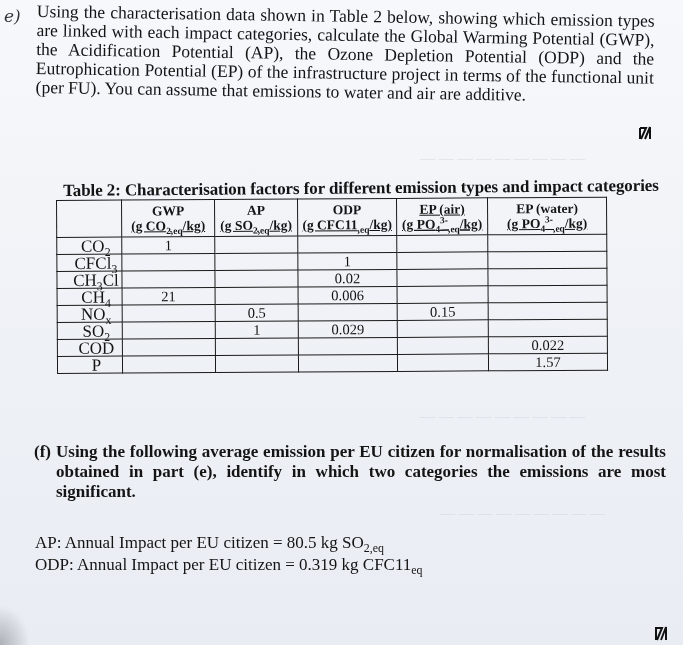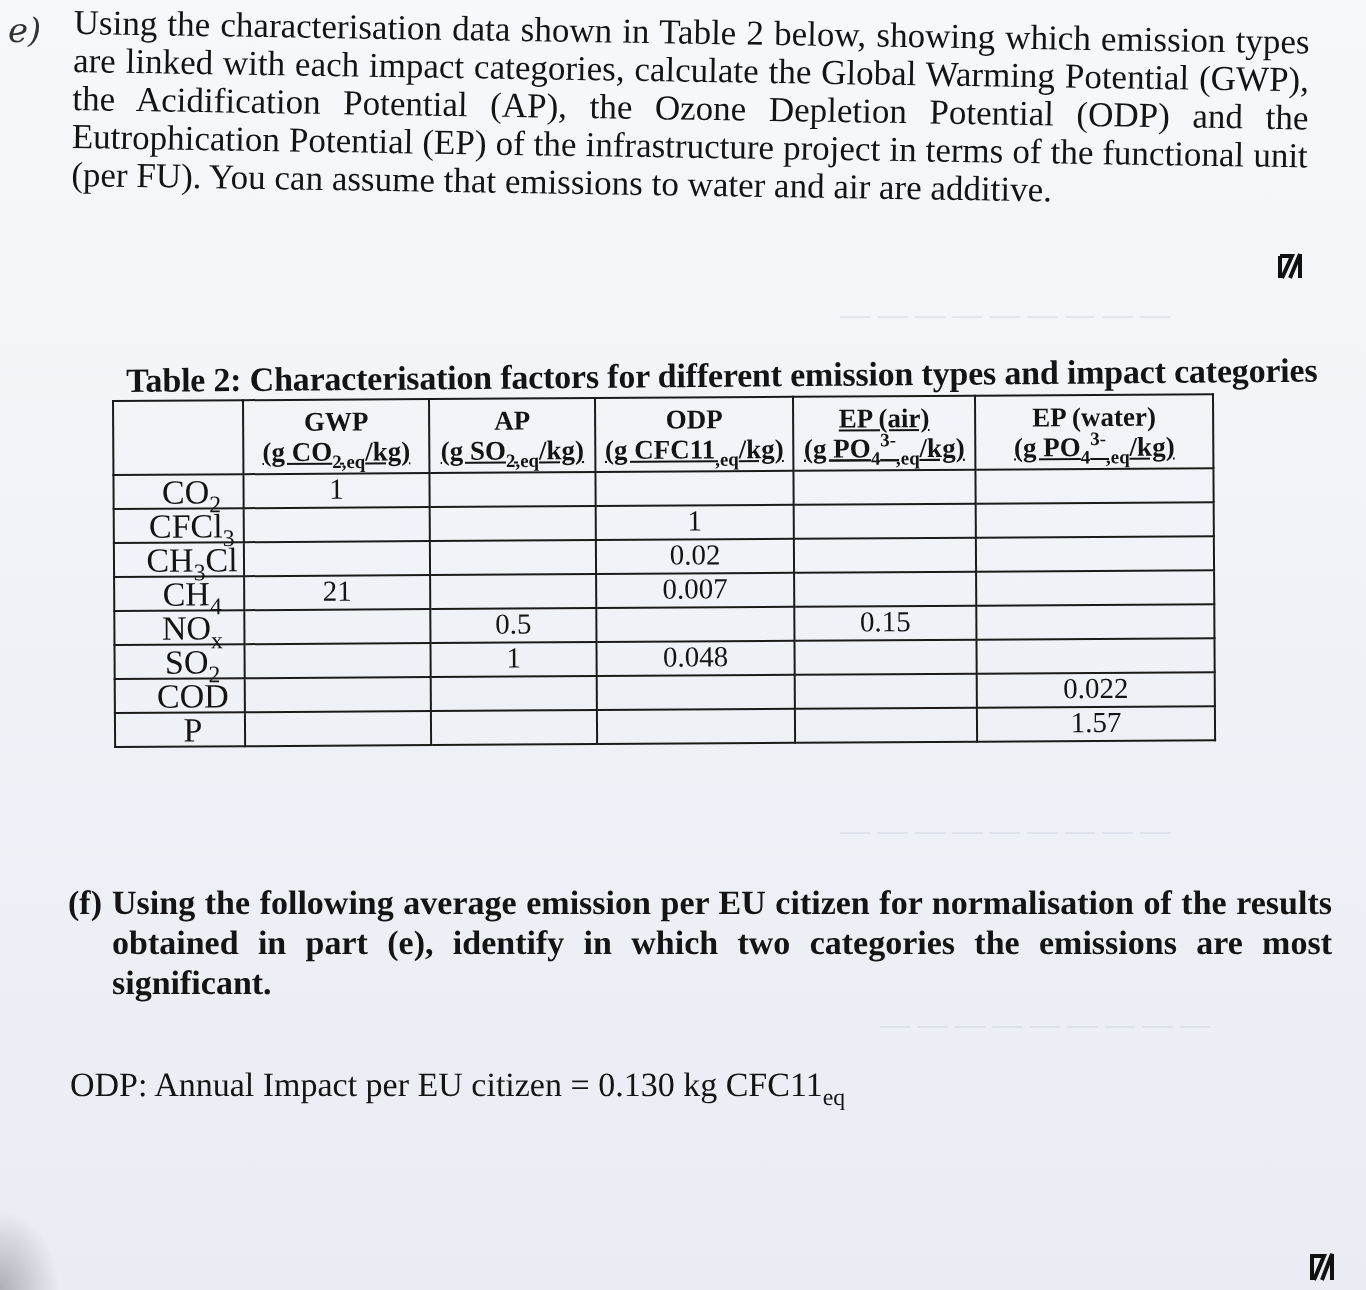--- a/index.html
+++ b/index.html
@@ -131,37 +131,37 @@
         <td></td>
         <td></td>
         <td>0.02</td>
         <td></td>
         <td></td>
       </tr>
       <tr>
         <td class="lbl">CH<sub>4</sub></td>
         <td>21</td>
         <td></td>
-        <td>0.007</td>
+        <td>0.006</td>
         <td></td>
         <td></td>
       </tr>
       <tr>
         <td class="lbl">NO<sub>x</sub></td>
         <td></td>
         <td>0.5</td>
         <td></td>
         <td>0.15</td>
         <td></td>
       </tr>
       <tr>
         <td class="lbl">SO<sub>2</sub></td>
         <td></td>
         <td>1</td>
-        <td>0.048</td>
+        <td>0.029</td>
         <td></td>
         <td></td>
       </tr>
       <tr>
         <td class="lbl">COD</td>
         <td></td>
         <td></td>
         <td></td>
         <td></td>
         <td>0.022</td>
@@ -175,21 +175,24 @@
         <td>1.57</td>
       </tr>
     </tbody>
   </table>
 
   <div class="para-f-label">(f)</div>
   <div class="para-f">Using the following average emission per EU citizen for normalisation of the results obtained in part (e), identify in which two categories the emissions are most significant.</div>
 
   <div class="norm-list">
     <div>
-      <span>ODP</span>: <span>Annual Impact per EU citizen</span> = <span>0.130</span> kg CFC11<sub>eq</sub>
+      <span>AP</span>: <span>Annual Impact per EU citizen</span> = <span>80.5</span> kg SO<sub>2,eq</sub>
+    </div>
+    <div>
+      <span>ODP</span>: <span>Annual Impact per EU citizen</span> = <span>0.319</span> kg CFC11<sub>eq</sub>
     </div>
   </div>
 
   <svg class="mark-icon" style="left:653px;top:624px;" viewBox="0 0 18 18">
     <path d="M3 16 L3 4 L9 4 L4 16 M8 16 L13 3 L13 16" stroke="#111" stroke-width="2" fill="none"></path>
   </svg>
 
   <div class="shadow-corner"></div>
 </div>
 

